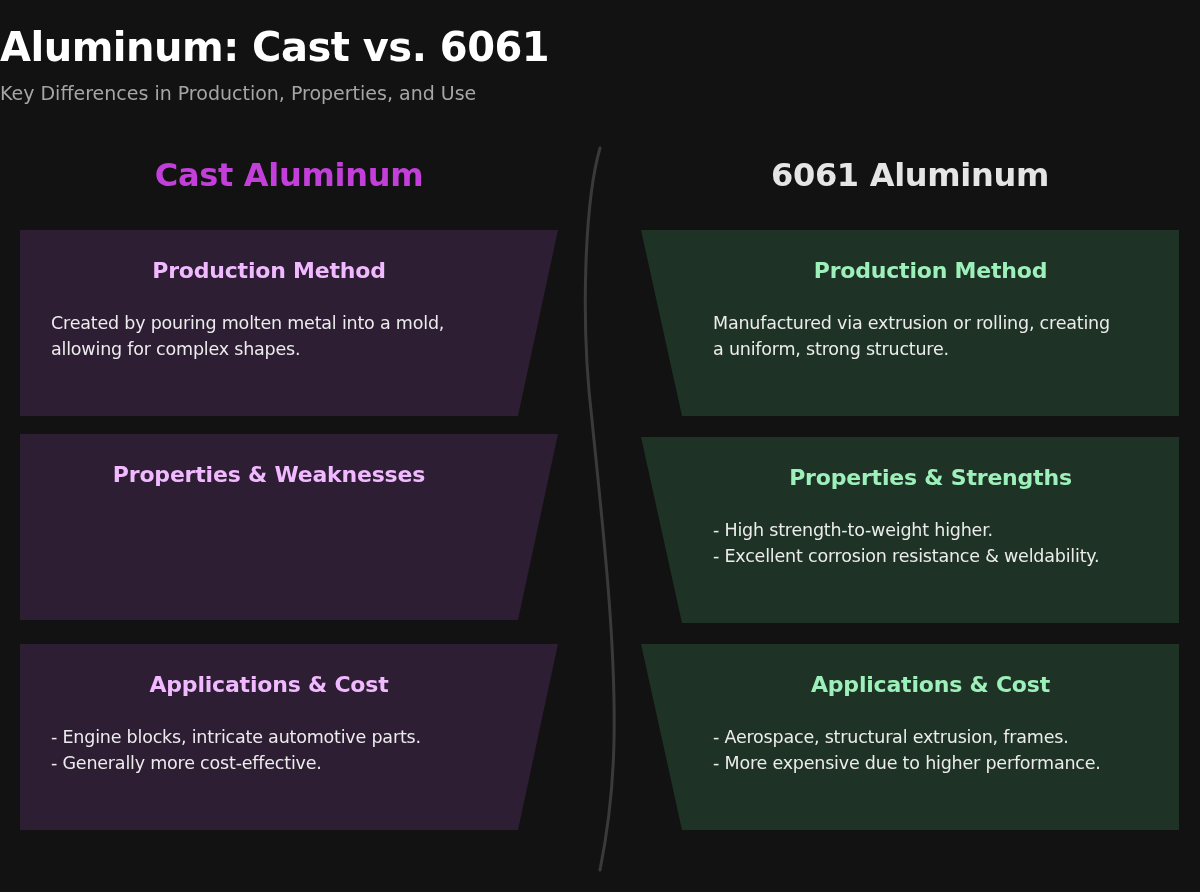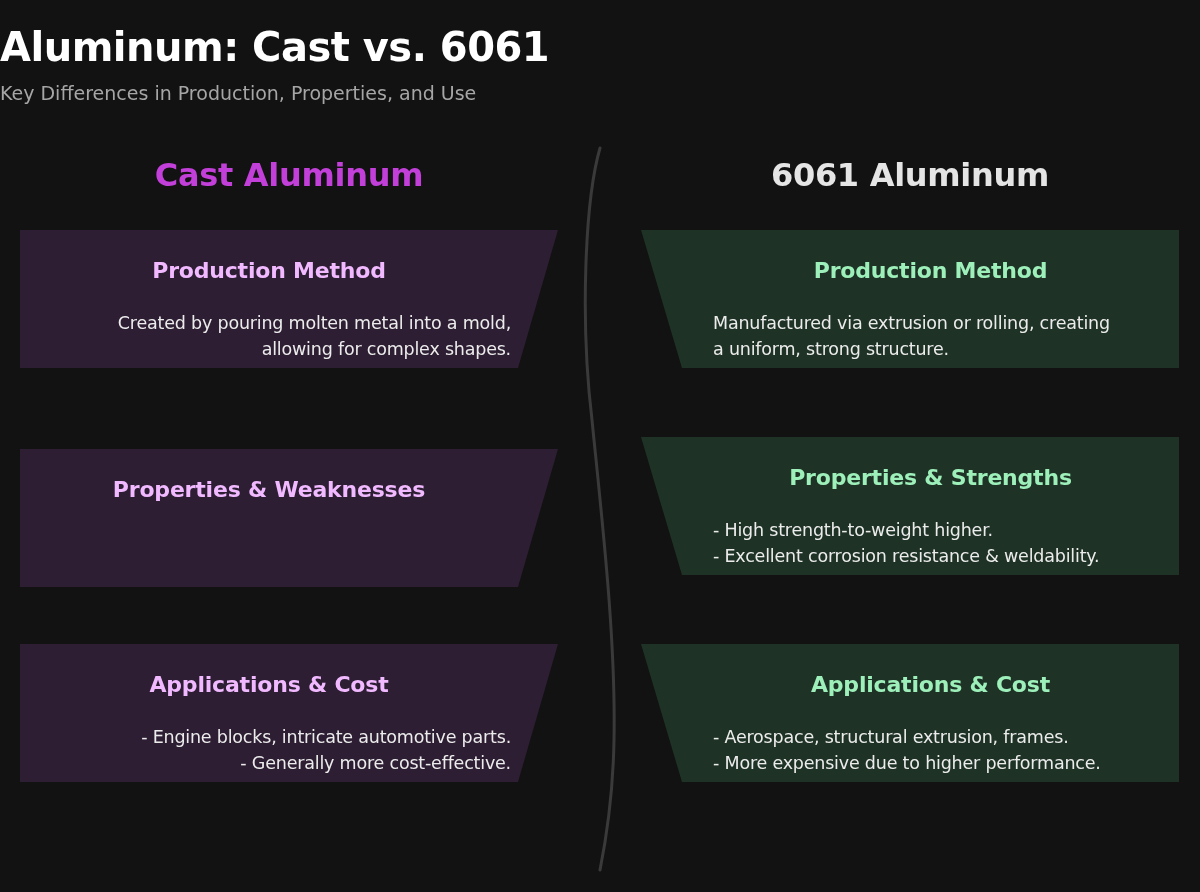--- a/index.html
+++ b/index.html
@@ -49,21 +49,21 @@
     position: absolute;
     left: 0;
     top: 0;
     width: 1200px;
     height: 892px;
     pointer-events: none;
   }
 
   .card {
     position: absolute;
-    height: 138px;
+    height: 186px;
     box-sizing: border-box;
   }
   .card.left {
     left: 20px;
     width: 538px;
     background: #2d1e33;
     clip-path: polygon(0 0, 100% 0, calc(100% - 40px) 100%, 0 100%);
   }
   .card.right {
     left: 641px;
@@ -83,21 +83,21 @@
   .card.left h3 { left: 0; width: 498px; color: #f1b9ff; }
   .card.right h3 { left: 41px; width: 497px; color: #9ef0ba; }
   .card .body {
     position: absolute;
     top: 80px;
     font-size: 17.5px;
     line-height: 26px;
     color: #ececec;
     letter-spacing: -0.2px;
   }
-  .card.left .body { left: 31px; width: 460px; text-align: right; }
+  .card.left .body { left: 31px; width: 460px; }
   .card.right .body { left: 72px; width: 460px; }
   .card .line { display: block; white-space: nowrap; }
 </style>
 </head>
 <body>
 
 <div class="title">Aluminum: Cast vs. 6061</div>
 <div class="subtitle">Key Differences in Production, Properties, and Use</div>
 
 <svg class="divider" viewBox="0 0 1200 892" xmlns="http://www.w3.org/2000/svg">
@@ -108,21 +108,21 @@
 <div class="col-title right">6061 Aluminum</div>
 
 <div class="card left" style="top:230px;">
   <h3>Production Method</h3>
   <div class="body">
     <span class="line">Created by pouring molten metal into a mold,</span>
     <span class="line">allowing for complex shapes.</span>
   </div>
 </div>
 
-<div class="card left" style="top:449px;text-decoration:underline;">
+<div class="card left" style="top:434px;text-decoration:underline;">
   <h3>Properties &amp; Weaknesses</h3>
 </div>
 
 <div class="card left" style="top:644px;">
   <h3>Applications &amp; Cost</h3>
   <div class="body">
     <span class="line">- Engine blocks, intricate automotive parts.</span>
     <span class="line">- Generally more cost-effective.</span>
   </div>
 </div>

